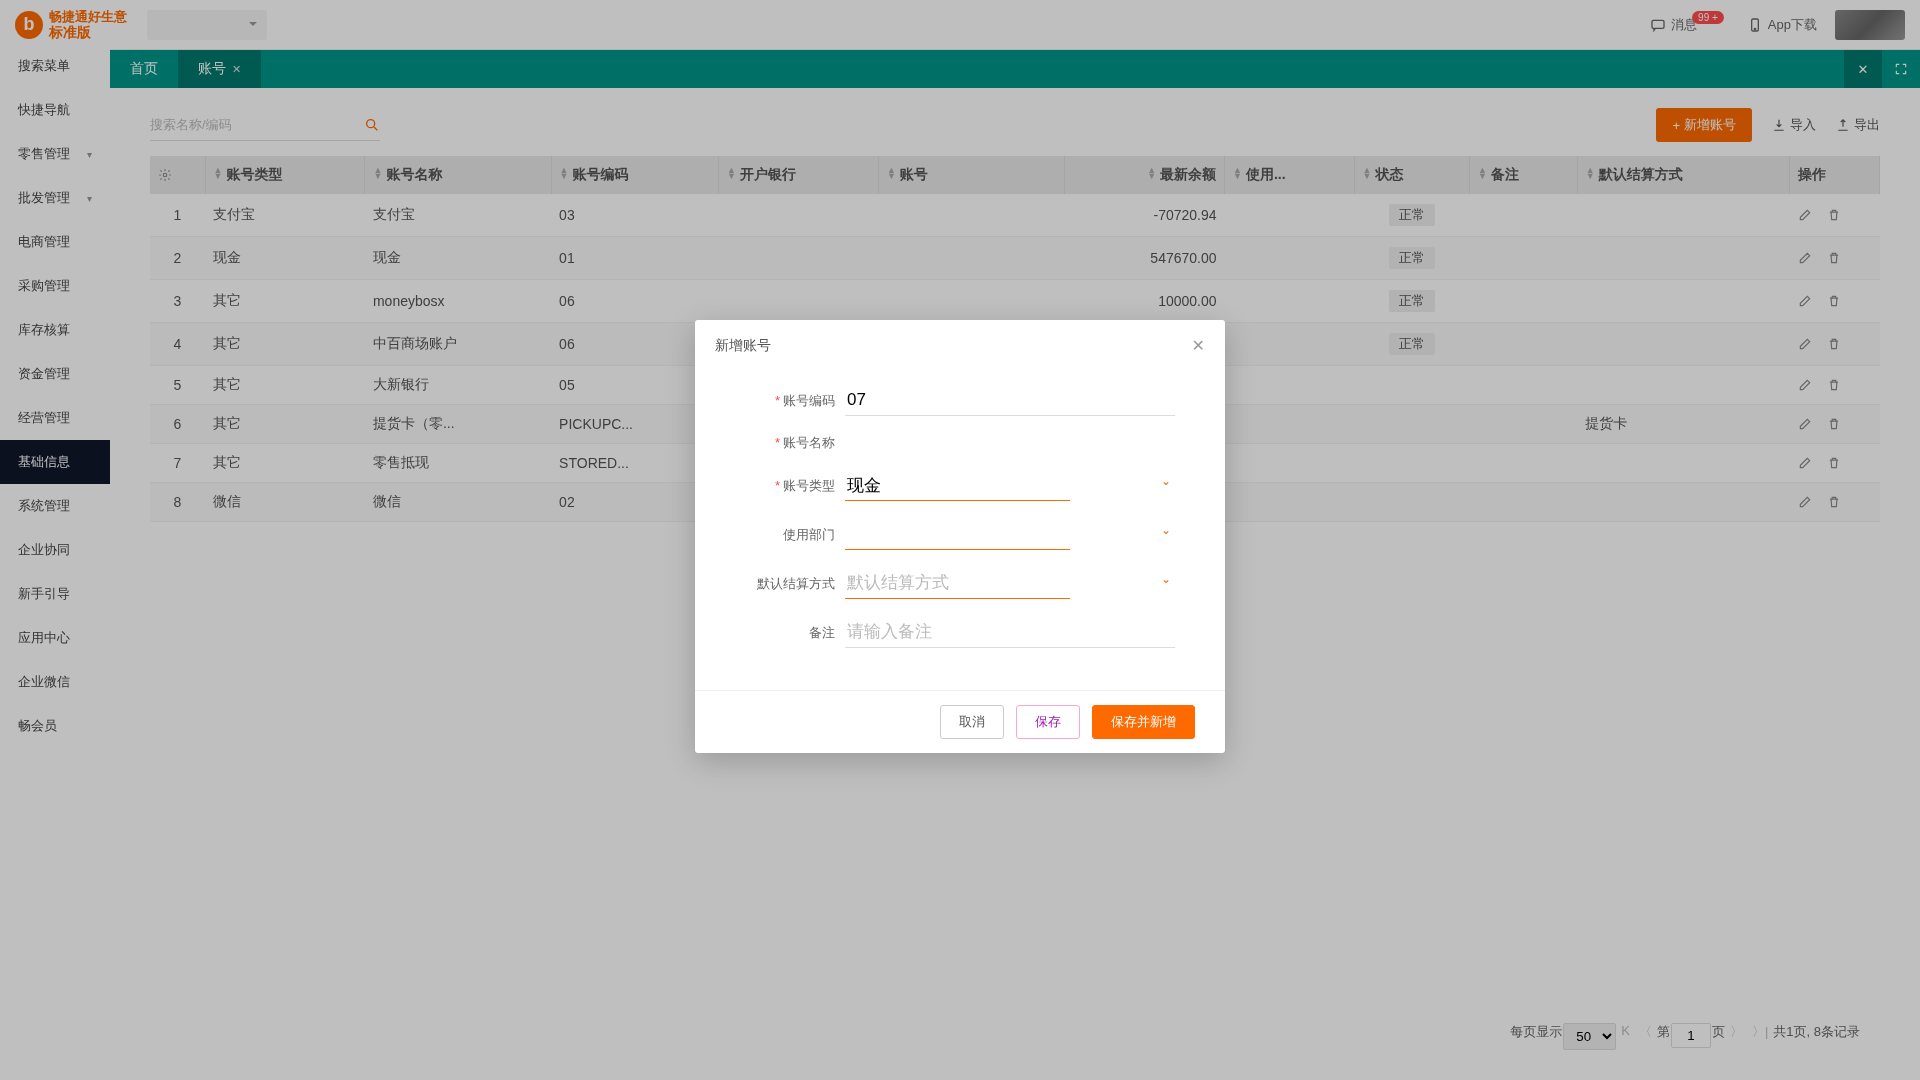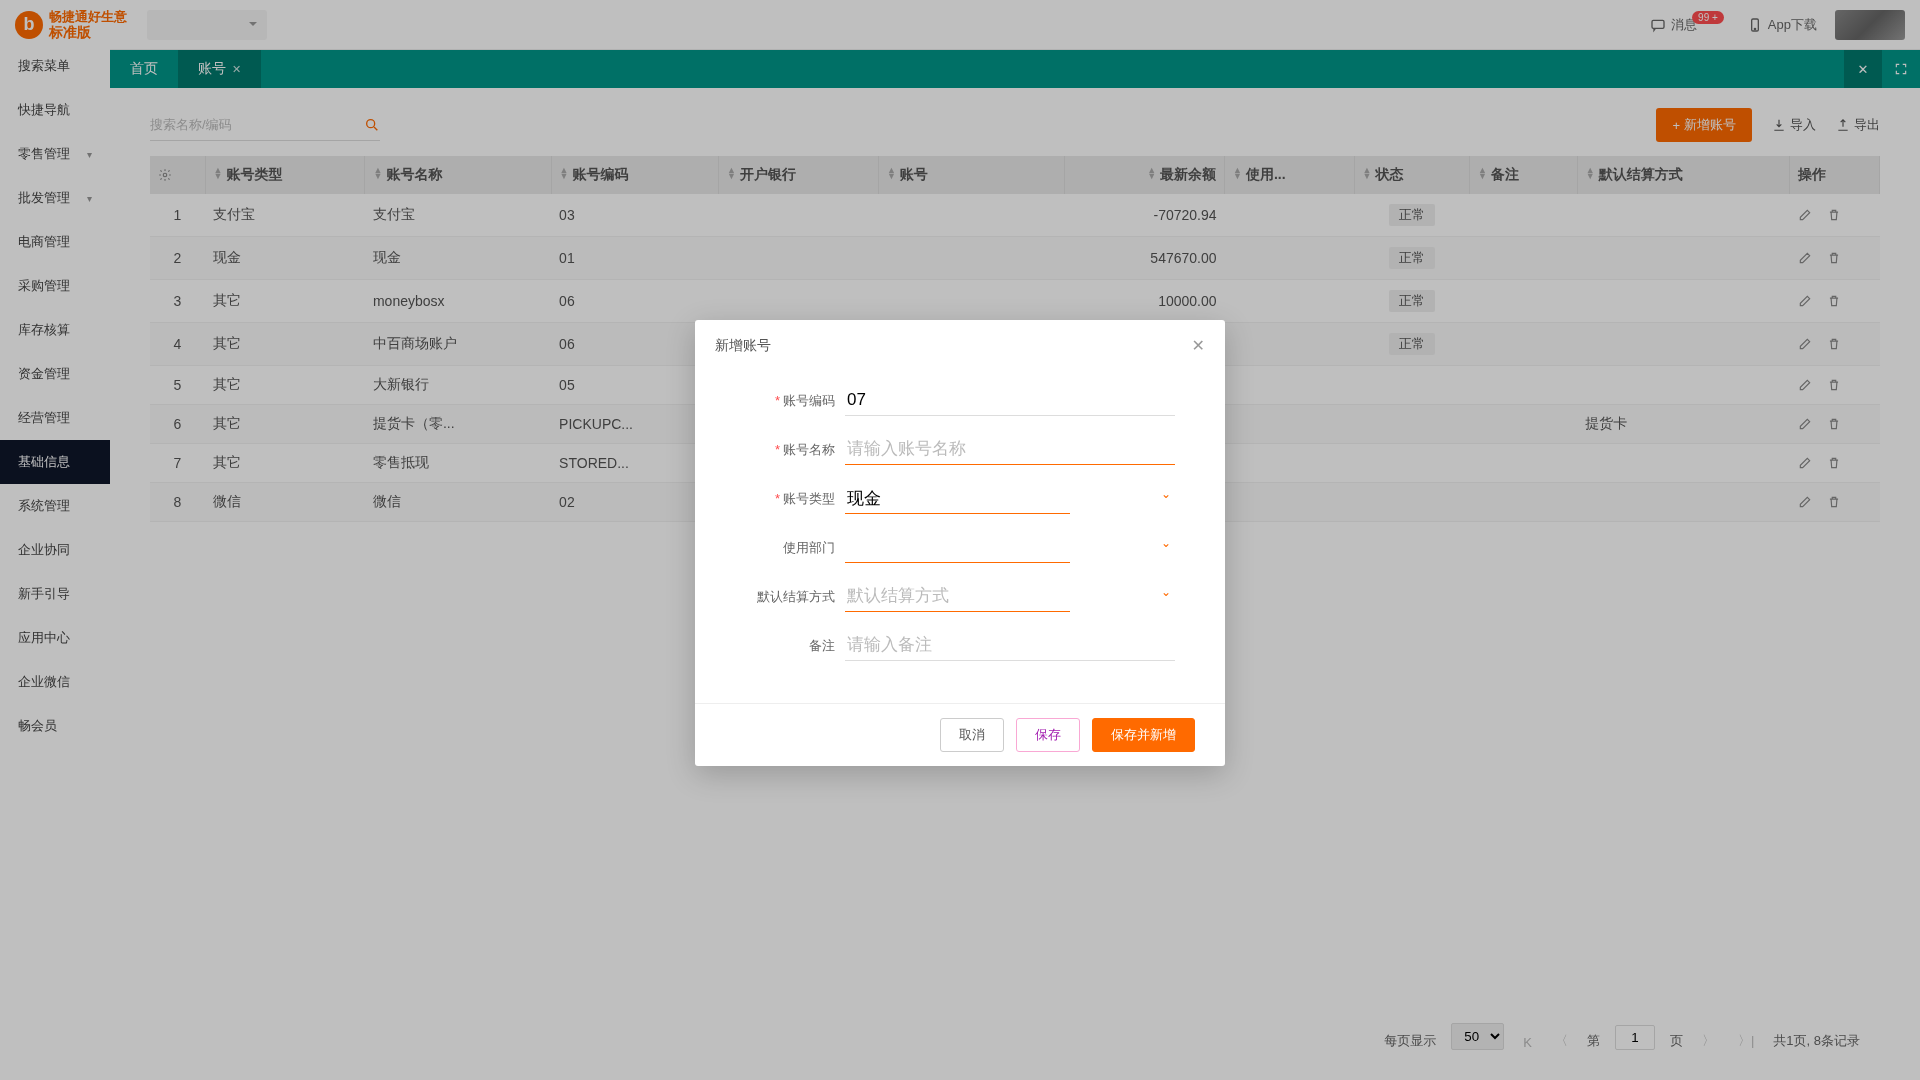--- a/index.html
+++ b/index.html
@@ -48,21 +48,21 @@
 .table th .sort { color: #aaa; font-size: 9px; margin-right: 4px; display: inline-block; line-height: 6px; }
 .table td { padding: 10px 8px; border-bottom: 1px solid #f0f0f0; font-size: 14px; color: #555; }
 .table tbody tr:nth-child(even) td { background: #fafafa; }
 .num { text-align: right; }
 .idx { text-align: center; width: 55px; }
 .tag { background: #eee; padding: 2px 10px; border-radius: 2px; font-size: 13px; display: inline-block; }
 .op-icons { display: flex; gap: 15px; color: #888; }
 .op-icons span { cursor: pointer; }
 
 
-.pager { position: absolute; bottom: 30px; right: 60px; display: flex; align-items: flex-end; gap: 15px; color: #666; font-size: 13px; margin-top: 29px; }
+.pager { position: absolute; bottom: 30px; right: 60px; display: flex; align-items: flex-start; gap: 1px; color: #666; font-size: 13px; margin-top: 29px; }
 .pager select, .pager input { border: 1px solid #ddd; padding: 4px 8px; border-radius: 2px; }
 .pager input { width: 40px; text-align: center; }
 .pg-btn { color: #bbb; cursor: pointer; padding: 0 4px; font-size: 13px; }
 
 
 .overlay { position: absolute; inset: 0; background: rgba(0,0,0,.25); z-index: 100; display: flex; align-items: flex-start; justify-content: center; padding-top: 320px; }
 .modal { width: 530px; background: #fff; border-radius: 3px; box-shadow: 0 8px 30px rgba(0,0,0,.2); }
 .modal-head { padding: 16px 20px; display: flex; align-items: center; }
 .modal-head .title { font-size: 14px; color: #555; }
 .modal-head .mclose { margin-left: auto; color: #999; cursor: pointer; font-size: 16px; }
@@ -446,21 +446,20 @@
       <span class="title">新增账号</span>
       <span class="mclose">✕</span>
     </div>
     <div class="modal-body">
       <div class="form-row">
         <div class="form-label"><span class="req">*</span><span>账号编码</span></div>
         <input class="form-input" value="07" style="">
       </div>
       <div class="form-row">
         <div class="form-label"><span class="req">*</span><span>账号名称</span></div>
-        <input class="form-input err" placeholder="请输入账号名称" style="">
       </div>
       <div class="form-row">
         <div class="form-label"><span class="req">*</span><span>账号类型</span></div>
         <div class="sel-wrap">
           <input class="form-input sel" readonly="" value="现金" style="">
           <span class="caret">⌄</span>
         </div>
       </div>
       <div class="form-row">
         <div class="form-label"><span>使用部门</span></div>

